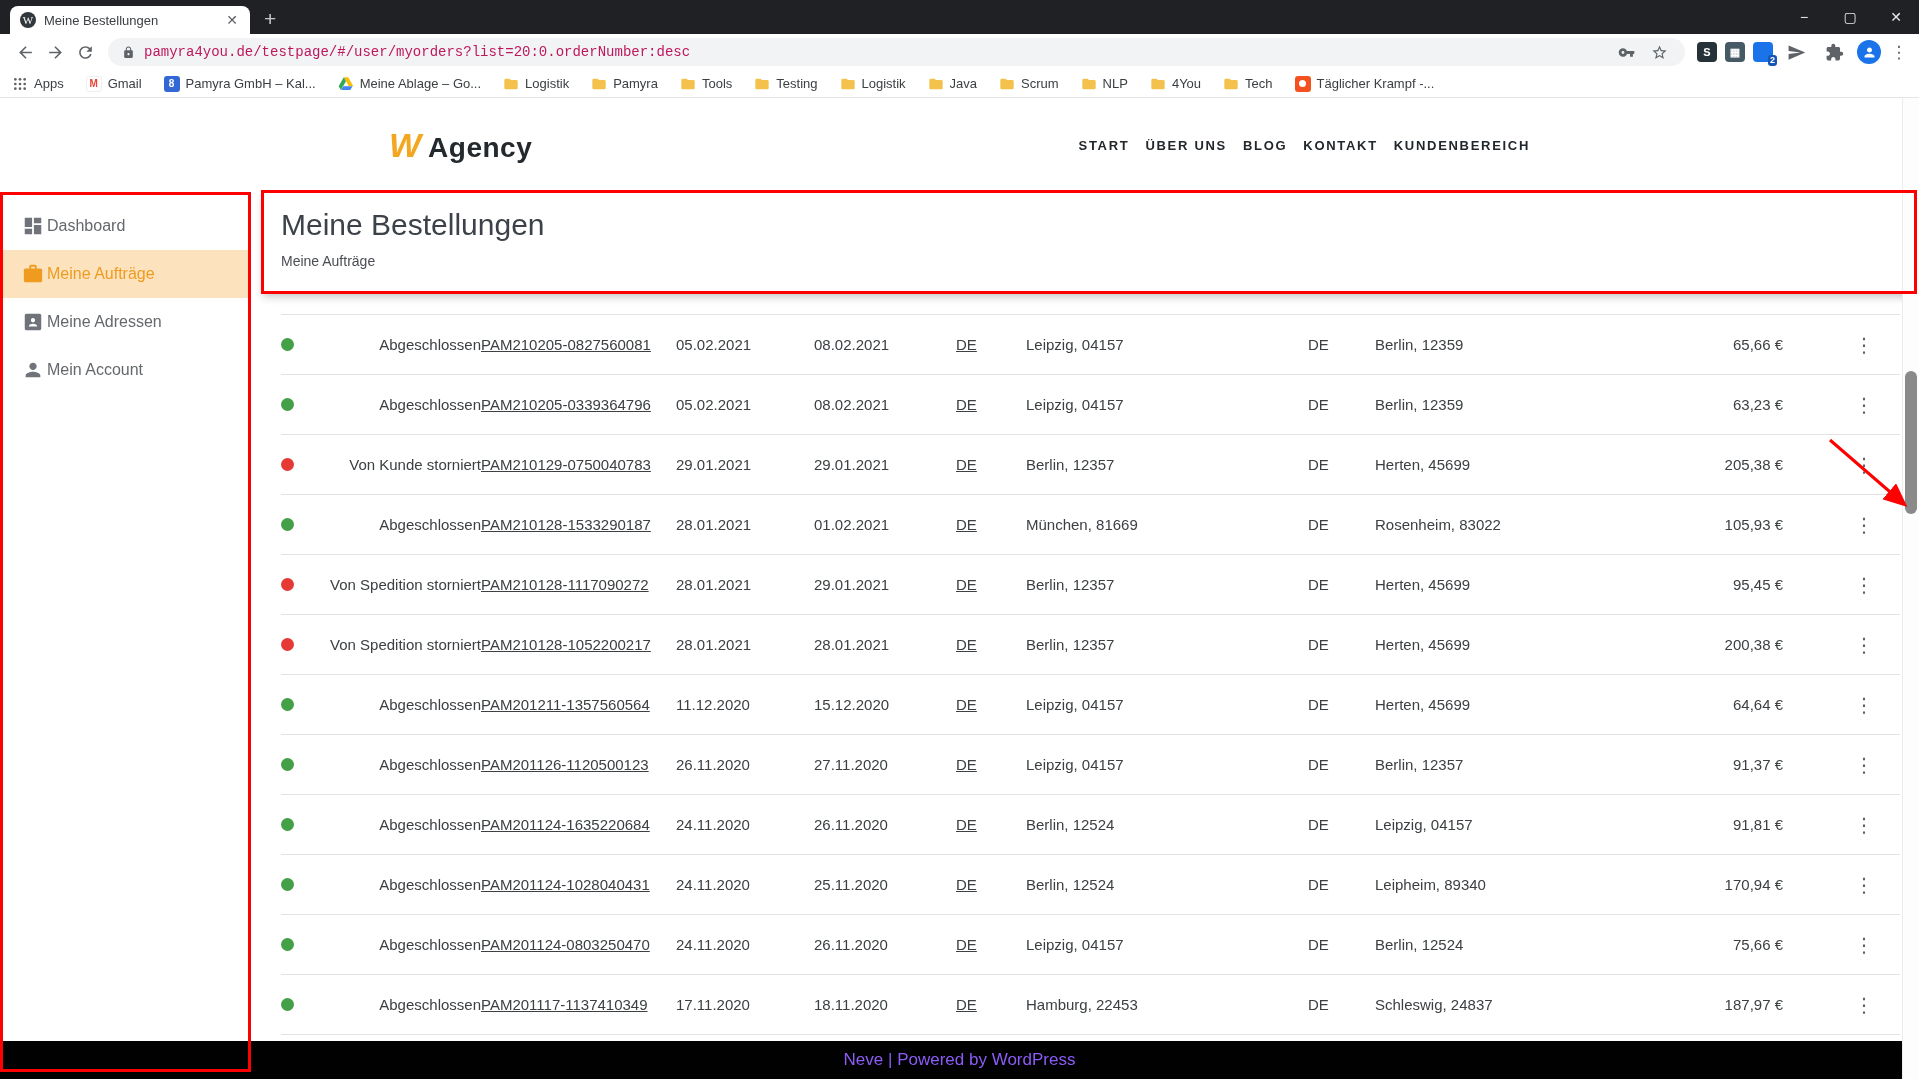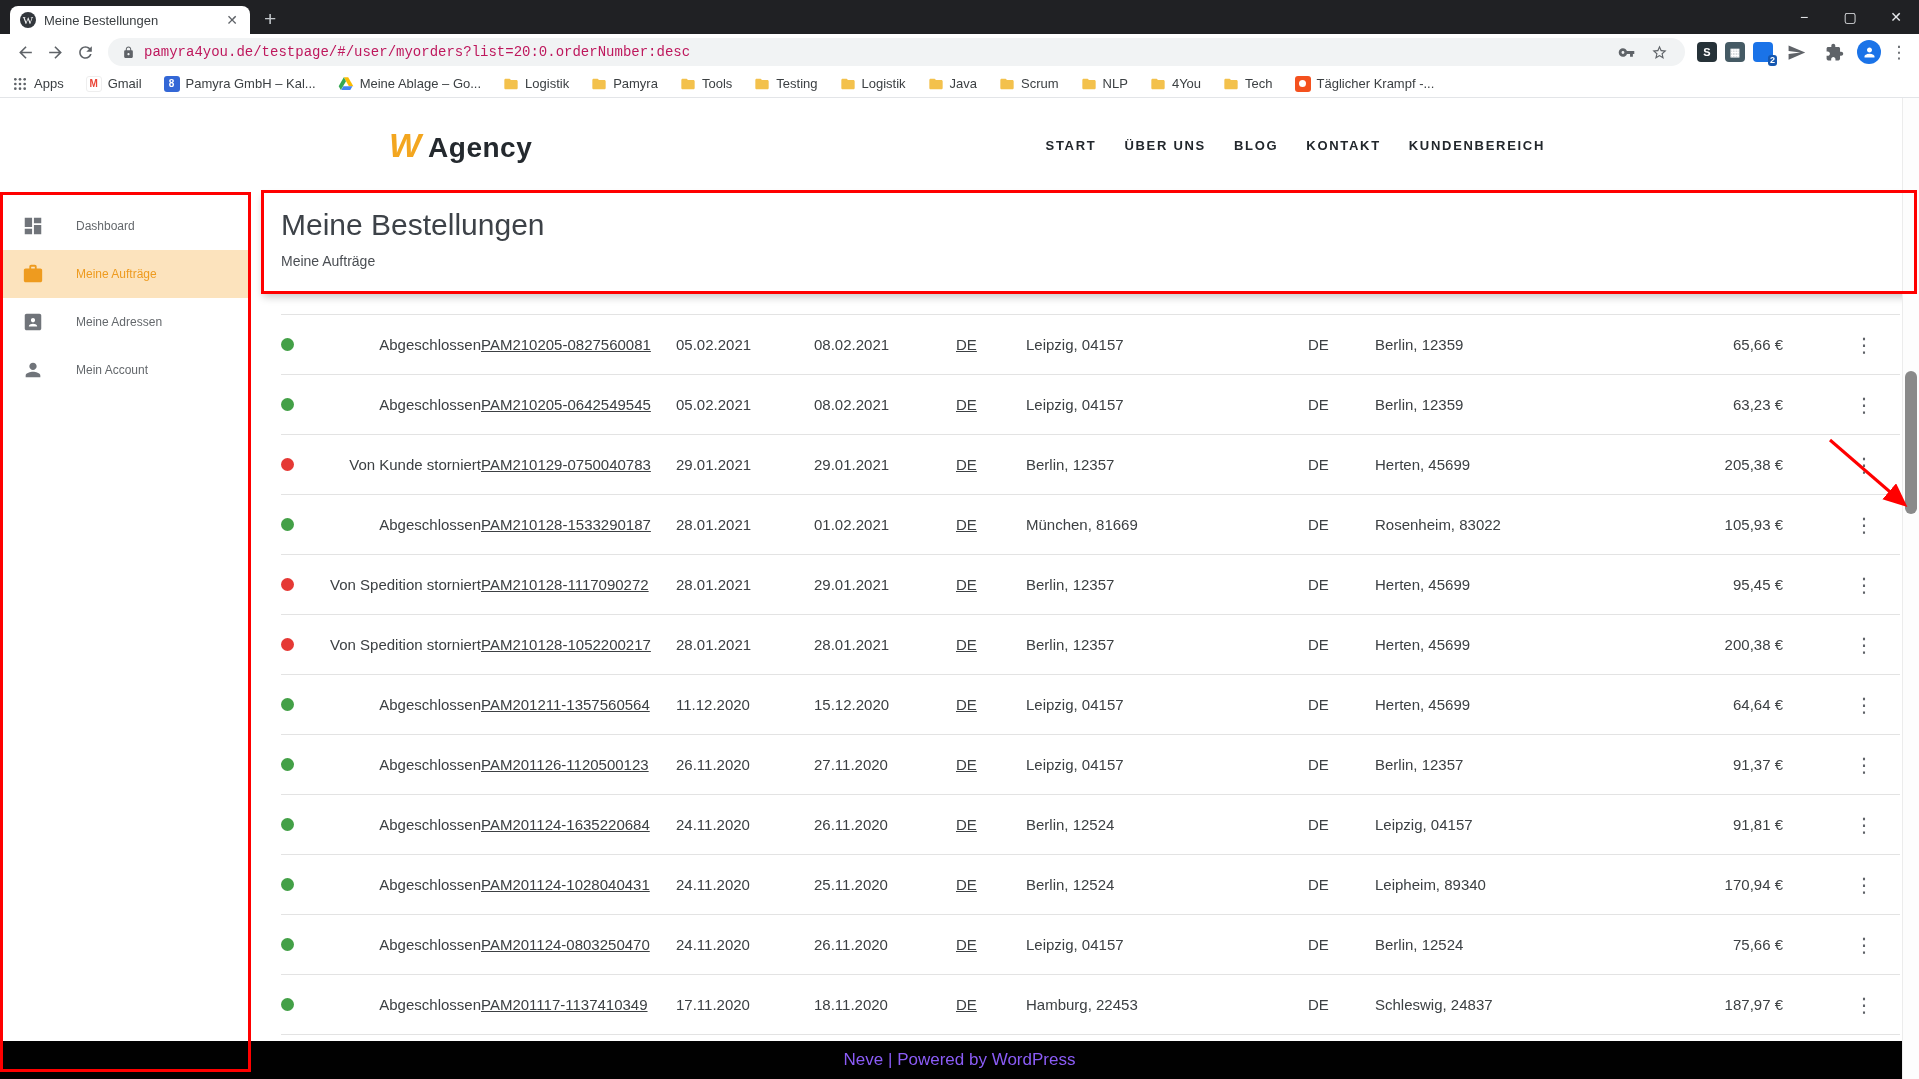--- a/index.html
+++ b/index.html
@@ -47,30 +47,30 @@
   .bm-ic svg { width:16px; height:16px; }
   .bm-ic .mini { width:16px; height:16px; border-radius:3px; display:flex; align-items:center;
                  justify-content:center; color:#fff; font-size:10px; font-weight:bold; }
 
   
   .site-header { height:94px; position:relative; background:#fff; }
   .logo { position:absolute; left:389px; top:50%; transform:translateY(-50%);
           display:flex; align-items:baseline; gap:7px; }
   .logo-mark { color:#f3a61f; font-weight:bold; font-style:italic; font-size:34px; }
   .logo-text { color:#24292e; font-weight:bold; font-size:28px; letter-spacing:.5px; }
-  .site-nav { position:absolute; right:374px; top:50%; transform:translateY(-50%);
-              display:flex; gap:28px;justify-content:center; }
+  .site-nav { position:absolute; right:389px; top:50%; transform:translateY(-50%);
+              display:flex; gap:16px;justify-content:center; }
   .nav-link { font-size:13px; font-weight:bold; letter-spacing:1.7px; color:#22272c;
               text-decoration:none; white-space:nowrap; }
 
   
   .content { display:flex; height:849px; background:#fff; }
   .sidebar { width:251px; padding-top:10px; flex:0 0 auto; }
-  .side-item { height:48px; display:flex; align-items:center; gap:32px; padding-left:22px;
-               font-size:12px; color:#64686c; cursor:default; }
+  .side-item { height:48px; display:flex; align-items:center; gap:3px; padding-left:22px;
+               font-size:16px; color:#64686c; cursor:default; }
   .side-item svg { width:22px; height:22px; fill:#70747a; flex:0 0 auto; }
   .side-item.active { background:#fce3bd; color:#ee9b1f; }
   .side-item.active svg { fill:#ee9b1f; }
 
   .main { flex:1; min-width:0; }
   .pagehead { margin:0 2px 0 12px; height:100px; background:#fff; padding:16px 0 0 18px;
               box-shadow:0 5px 8px rgba(0,0,0,.22); position:relative; z-index:2; }
   .page-title { font-size:30px; font-weight:normal; color:#3d4248; }
   .page-subtitle { font-size:14px; color:#4a4e53; margin-top:11px; }
 
@@ -372,21 +372,21 @@
           <span>DE</span>
           <span>Berlin, 12359</span>
           <span class="price-cell">65,66 €</span>
           <span class="kebab">⋮</span>
         </div>
         <div class="order-row">
           <span class="status-cell">
             <span class="dot" style="background:#43a047"></span>
             <span>Abgeschlossen</span>
           </span>
-          <a class="order-link">PAM210205-0642549545</a>
+          <a class="order-link">PAM210205-0339364796</a>
           <span>05.02.2021</span>
           <span>08.02.2021</span>
           <a class="country-link">DE</a>
           <span>Leipzig, 04157</span>
           <span>DE</span>
           <span>Berlin, 12359</span>
           <span class="price-cell">63,23 €</span>
           <span class="kebab">⋮</span>
         </div>
         <div class="order-row">

